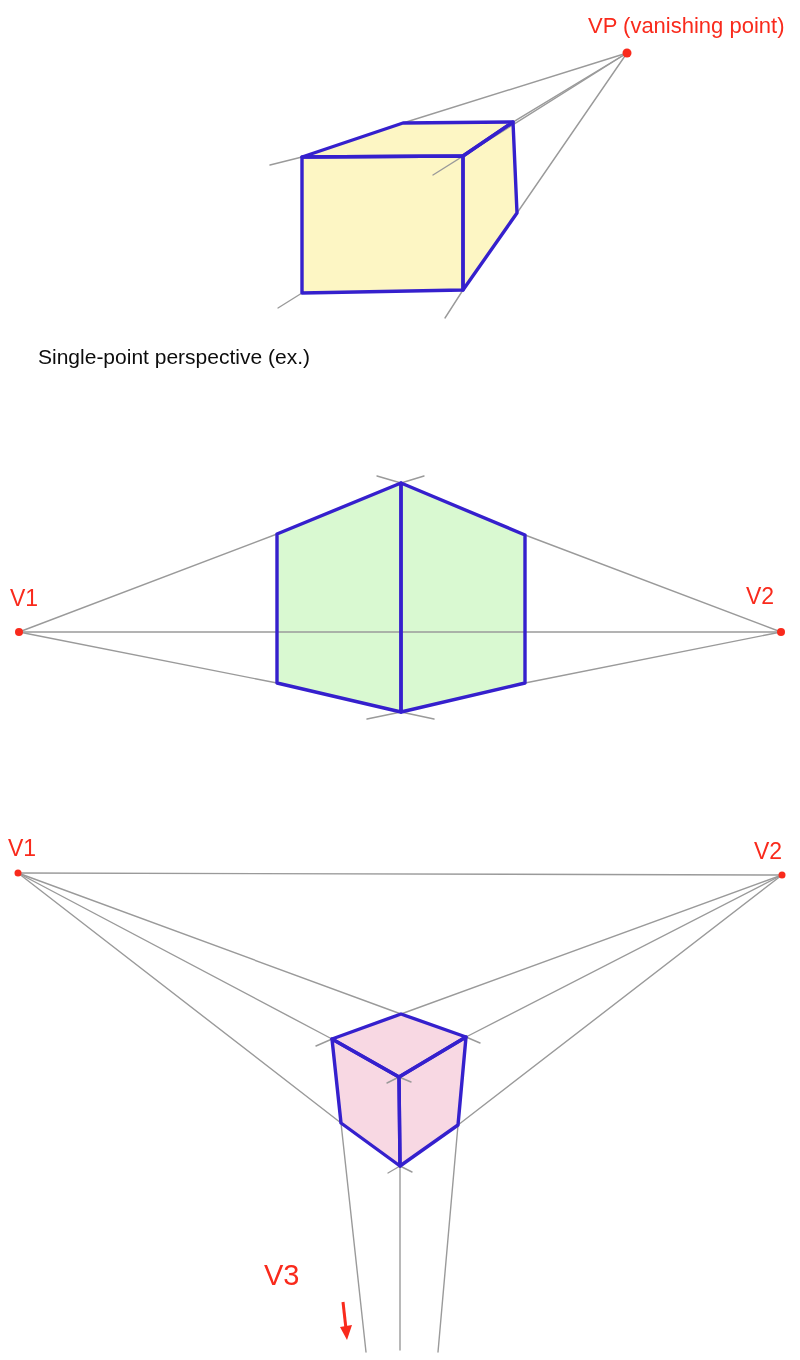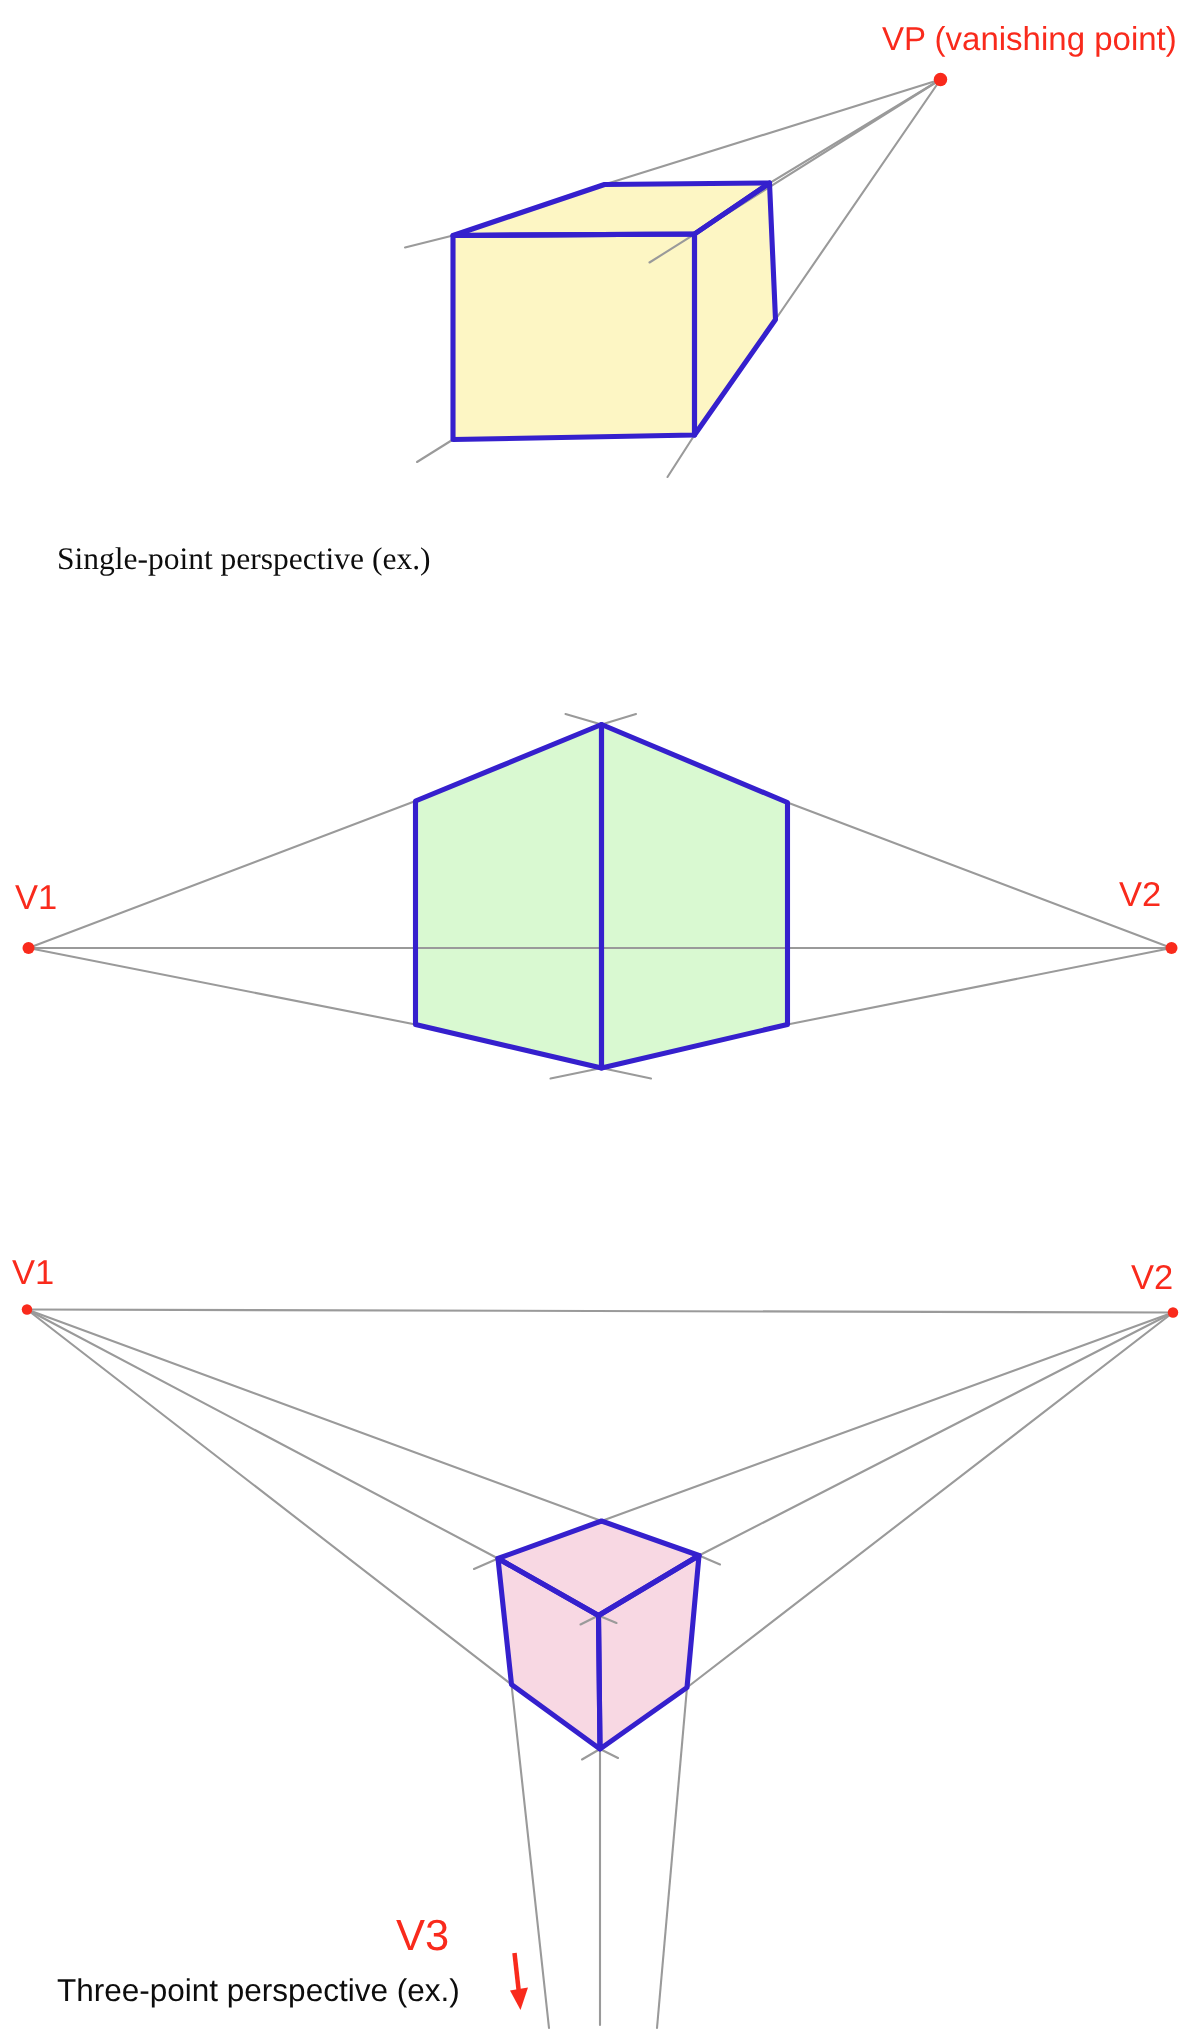--- a/index.html
+++ b/index.html
@@ -27,22 +27,22 @@
     font-size:21px;
     white-space:nowrap;
     line-height:1.2;
     font-family:"Liberation Sans", sans-serif;
   }
   #vp-label {left:588px;top:15px;font-size:22px;}
   #fig2-v1  {left:10px; top:587px;font-size:23px;}
   #fig2-v2  {left:746px;top:585px;font-size:23px;}
   #fig3-v1  {left:8px;  top:837px;font-size:23px;}
   #fig3-v2  {left:754px;top:840px;font-size:23px;}
-  #fig3-v3  {left:264px;top:1261px;font-size:29px;margin-top:16px;}
-  #cap-single{left:38px;top:360px;font-family:Liberation Serif, serif;}
+  #fig3-v3  {left:264px;top:1261px;font-size:29px;}
+  #cap-single{left:38px;top:344px;}
   #cap-two   {left:38px;top:744px;}
   #cap-three {left:38px;top:1315px;}
 </style>
 </head>
 <body>
 
 <div id="canvas">
 
   <svg id="diagram" width="800" height="1360" viewBox="0 0 800 1360">
       <g>
@@ -111,15 +111,14 @@
   <div class="lbl" id="vp-label">VP (vanishing point)</div>
 
   <div class="lbl" id="fig2-v1">V1</div>
   <div class="lbl" id="fig2-v2">V2</div>
 
   <div class="lbl" id="fig3-v1">V1</div>
   <div class="lbl" id="fig3-v2">V2</div>
   <div class="lbl" id="fig3-v3">V3</div>
 
   <div class="caption" id="cap-single">Single-point perspective (ex.)</div>
-  <div class="caption" id="cap-three">Three-point perspective (ex.)</div>
 
 </div>
 
 </body></html>

